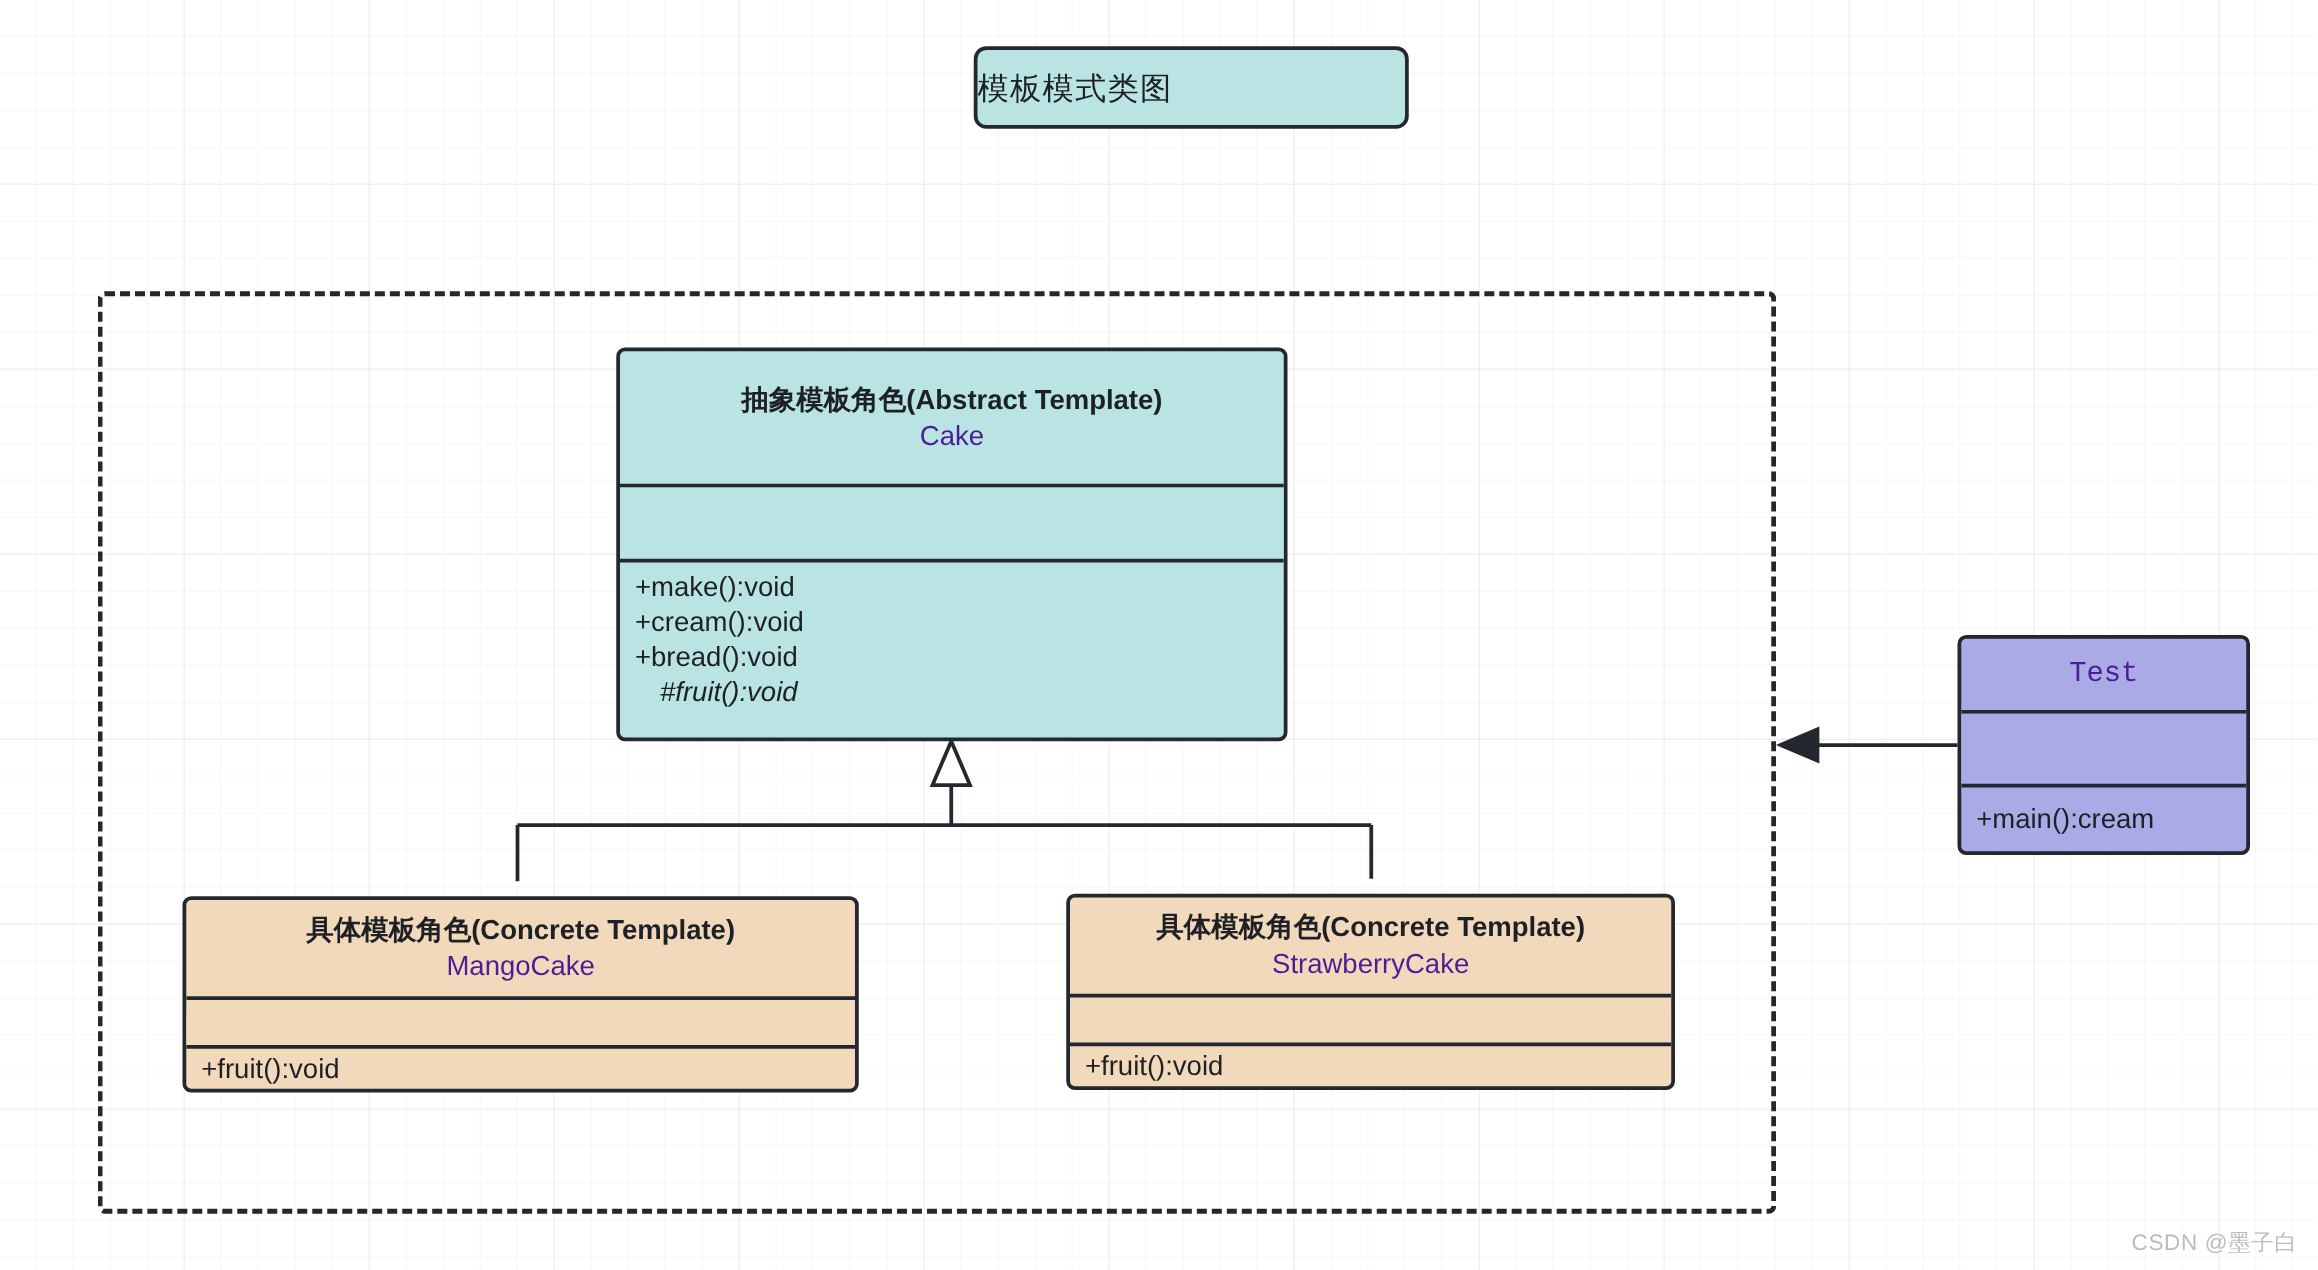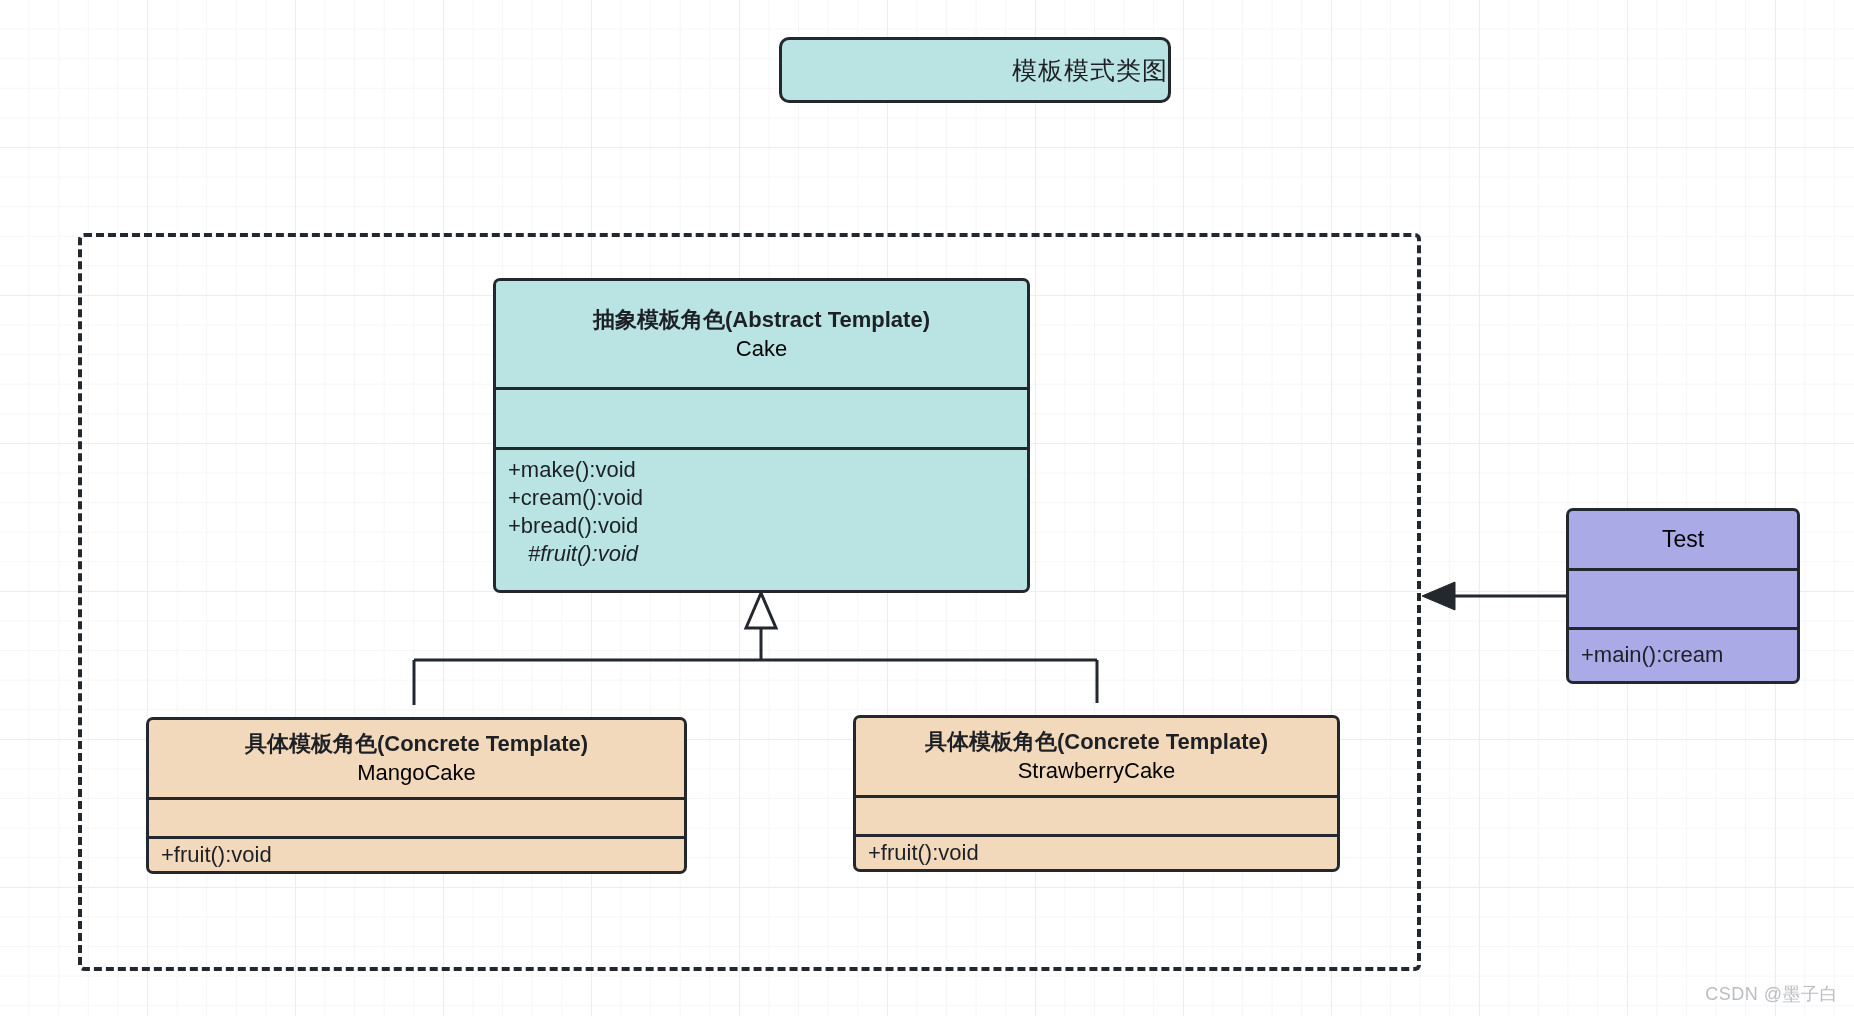--- a/index.html
+++ b/index.html
@@ -29,29 +29,29 @@
       29.6px 29.6px,
       29.6px 29.6px;
     background-position: -1px -1px, -1px -1px, -1px -1px, -1px -1px;
   }
 
   
   .title-box {
     position: absolute;
     left: 779px;
     top: 37px;
-    width: 392px;
+    width: 348px;
     height: 66px;
     box-sizing: border-box;
     background: #b9e4e3;
     border: 3px solid #23272e;
     border-radius: 10px;
     display: flex;
     align-items: center;
-    justify-content: flex-end;
+    justify-content: flex-start;
     font-size: 25px;
     color: #1d2025;
     letter-spacing: 1px;
   }
 
   
   .package-box {
     position: absolute;
     left: 78px;
     top: 233px;
@@ -83,21 +83,21 @@
     padding: 6px 8px;
     line-height: 1.32;
   }
   .uml-header .cls-role {
     font-weight: bold;
     font-size: 22px;
     color: #1d2025;
   }
   .uml-header .cls-name {
     font-size: 22px;
-    color: #000000;
+    color: #4c1d95;
   }
   .uml-sep {
     height: 3px;
     background: #23272e;
     flex: 0 0 auto;
   }
   .uml-attrs {
     box-sizing: border-box;
   }
   .uml-methods {
@@ -153,21 +153,21 @@
 
   #test-class {
     left: 1566px;
     top: 508px;
     width: 234px;
     height: 176px;
   }
   #test-class .uml-header { height: 57px; }
   #test-class .uml-attrs  { height: 56px; }
   #test-class .uml-methods{ flex: 1 1 auto; display:flex; align-items:center; padding: 0 12px; }
-  #test-class .uml-header .cls-name { font-size: 23px; }
+  #test-class .uml-header .cls-name { font-size: 23px; font-family: Liberation Mono, monospace; }
 
   
   #connectors {
     position: absolute;
     left: 0;
     top: 0;
     width: 1854px;
     height: 1016px;
     pointer-events: none;
   }

